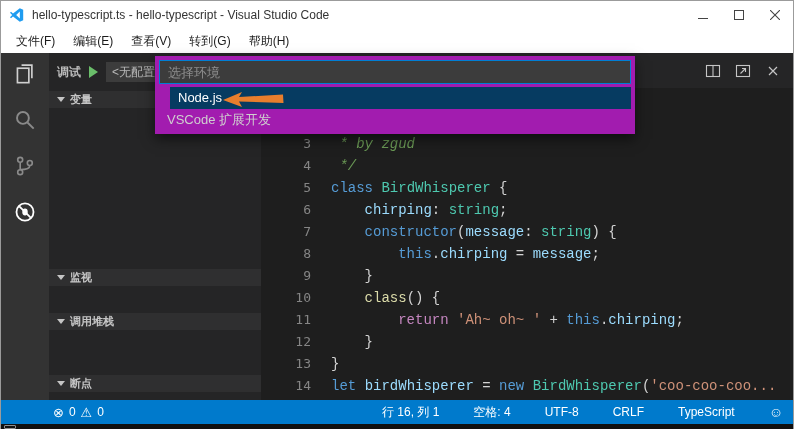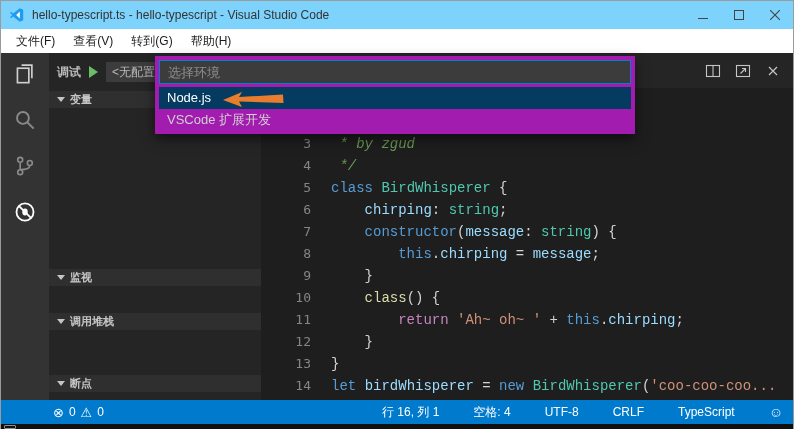--- a/index.html
+++ b/index.html
@@ -5,21 +5,21 @@
   * { box-sizing: border-box; margin: 0; padding: 0; }
   html,body { width: 794px; height: 429px; overflow: hidden; }
   body {
     position: relative;
     font-family: "Liberation Sans", "DejaVu Sans", sans-serif;
     background: #1e1e1e;
   }
   .window { width: 794px; height: 429px; display: flex; flex-direction: column; border: 1px solid #9b9b9b; }
 
   
-  .titlebar { height: 28px; background: #7dd3fc; display: flex; align-items: center; padding-left: 8px; flex: none; }
+  .titlebar { height: 28px; background: #ffffff; display: flex; align-items: center; padding-left: 8px; flex: none; }
   .logo { width: 16px; height: 16px; margin-right: 7px; flex: none; }
   .title-text { font-size: 12px; color: #333333; white-space: nowrap; }
   .win-controls { margin-left: auto; display: flex; height: 100%; }
   .wc { width: 36px; height: 100%; display: flex; align-items: center; justify-content: center; color: #333; }
 
   
   .menubar { height: 24px; background: #ffffff; display: flex; align-items: center; padding-left: 6px; flex: none; }
   .menu-item { font-size: 12px; color: #1b1b1b; padding: 0 9px; height: 100%; display: flex; align-items: center; }
 
   
@@ -107,20 +107,21 @@
       <div class="wc">
         <svg width="10" height="10" viewBox="0 0 10 10">
             <path d="M0 0 L10 10 M10 0 L0 10" stroke="#444" stroke-width="1.1"></path>
           </svg>
       </div>
     </div>
   </div>
 
   <div class="menubar">
     <span class="menu-item">文件(F)</span>
+    <span class="menu-item">编辑(E)</span>
     <span class="menu-item">查看(V)</span>
     <span class="menu-item">转到(G)</span>
     <span class="menu-item">帮助(H)</span>
   </div>
 
   <div class="main">
 
     <div class="activitybar">
       <div class="act-item bright">
         <span>
@@ -287,21 +288,21 @@
   </div>
 
   <div class="bottomstrip">
     <div class="tb-icon"></div>
   </div>
 </div>
 
 <div class="quickpick">
   <input class="qp-input" placeholder="选择环境" style="border-color: rgb(0, 127, 212);">
   <div class="qp-list">
-    <div class="qp-item focused" style="background: rgb(6, 59, 97);">
+    <div class="qp-item focused" style="background: rgb(6, 59, 97); margin-left: 11px;">
       <span>Node.js</span>
     </div>
     <div class="qp-item">
       <span>VSCode 扩展开发</span>
     </div>
   </div>
 </div>
 
 <svg class="arrow" width="64" height="18" viewBox="0 0 64 18">
   <path d="M2 10 L21 2 L18 7 L62 4.5 L62.5 13 L18 11.5 L21 17 Z" fill="#E87E2D"></path>

